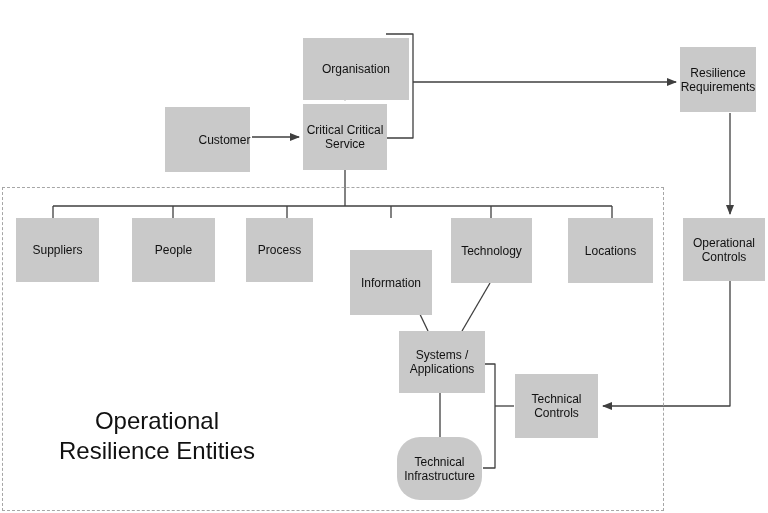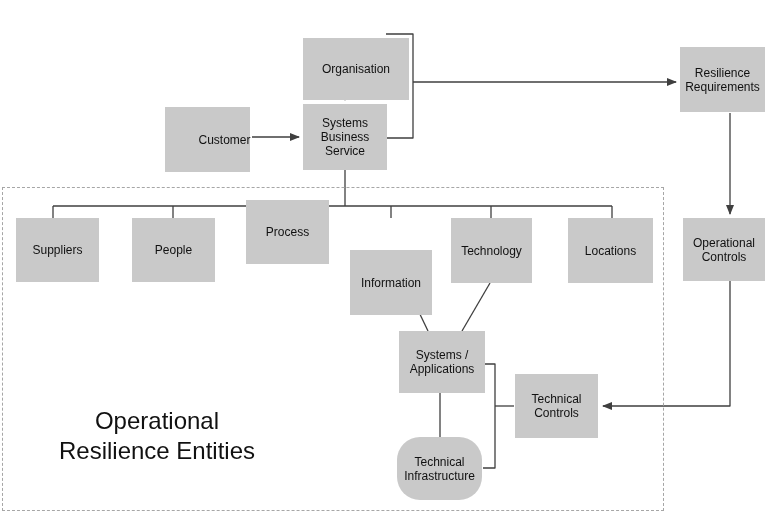--- a/index.html
+++ b/index.html
@@ -80,40 +80,40 @@
 
   <div class="node" style="left:303px;top:2px;width:106px;height:62px;margin-top:36px;">
     <span>Organisation</span>
   </div>
 
   <div class="node" style="left:165px;top:107px;width:85px;height:65px;padding-left:36px;">
     <span>Customer</span>
   </div>
 
   <div class="node" style="left:303px;top:104px;width:84px;height:66px;">
-    <span>Systems Business Service</span>
+    <span>Critical Critical Service</span>
   </div>
 
-  <div class="node" style="left:680px;top:47px;width:85px;height:65px;">
+  <div class="node" style="left:680px;top:47px;width:76px;height:65px;">
     <span>Resilience Requirements</span>
   </div>
 
   <div class="node" style="left:683px;top:218px;width:82px;height:63px;">
     <span>Operational Controls</span>
   </div>
 
   <div class="node" style="left:16px;top:218px;width:83px;height:64px;text-align:center;">
     <span>Suppliers</span>
   </div>
 
   <div class="node" style="left:132px;top:218px;width:83px;height:64px;">
     <span>People</span>
   </div>
 
-  <div class="node" style="left:246px;top:200px;width:83px;height:64px;">
+  <div class="node" style="left:246px;top:218px;width:67px;height:64px;">
     <span>Process</span>
   </div>
 
   <div class="node" style="left:350px;top:218px;width:82px;height:65px;margin-top:32px;">
     <span>Information</span>
   </div>
 
   <div class="node" style="left:568px;top:218px;width:85px;height:65px;">
     <span>Locations</span>
   </div>

